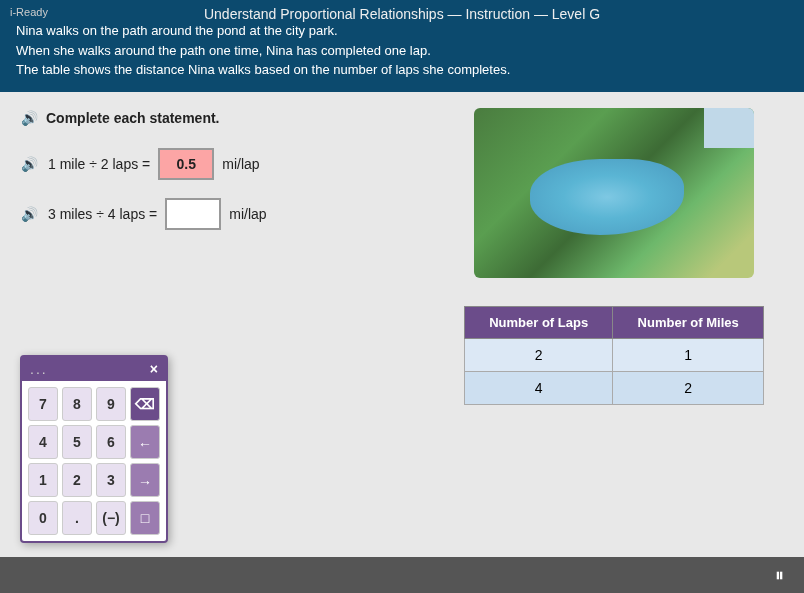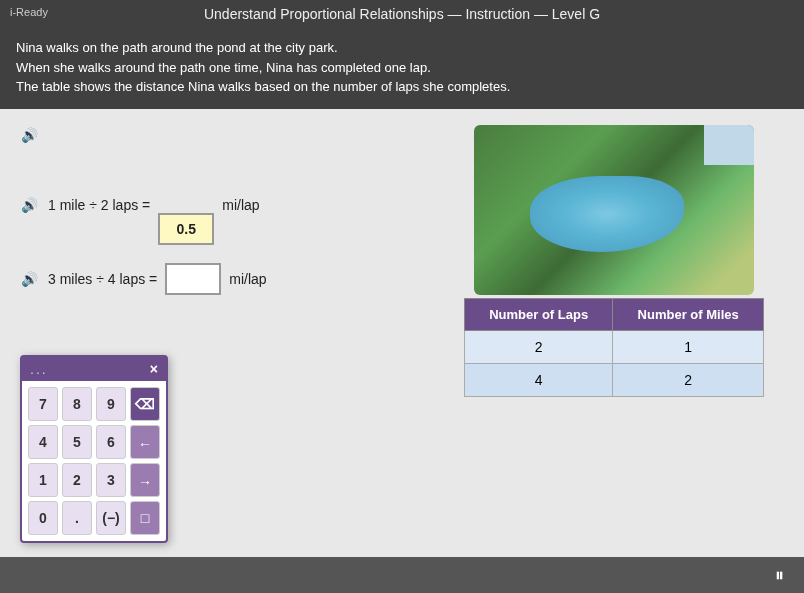--- a/index.html
+++ b/index.html
@@ -7,21 +7,21 @@
       width: 804px;
       height: 593px;
       font-family: Arial, sans-serif;
       background: #e8e8e8;
       overflow: hidden;
       position: relative;
     }
 
     
     .top-bar {
-      background: #404040;
+      background: #0c4a6e;
       color: white;
       padding: 10px 16px 12px 16px;
       position: relative;
     }
     .top-bar-title {
       font-size: 14px;
       text-align: center;
       position: absolute;
       top: 6px;
       left: 50%;
@@ -30,21 +30,21 @@
       color: #eee;
     }
     .iready-logo {
       font-size: 11px;
       color: #ccc;
       position: absolute;
       top: 6px;
       left: 10px;
     }
     .top-bar-text {
-      margin-top: 28px;
+      margin-top: 11px;
       font-size: 13px;
       line-height: 1.5;
       color: white;
     }
 
     
     .main-content {
       display: flex;
       padding: 16px 20px;
       gap: 20px;
@@ -91,22 +91,21 @@
       background: white;
       width: 56px;
       height: 32px;
       display: flex;
       align-items: center;
       justify-content: center;
       font-size: 14px;
       font-weight: bold;
     }
     .answer-box.filled {
-      background: #fef9c3;
-      margin-top: 48px;
+      background: #fca5a5;
     }
     .answer-box.empty {
       background: white;
     }
 
     
     .calculator {
       position: absolute;
       left: 20px;
       bottom: 30px;
@@ -162,21 +161,21 @@
       background: #9b7cb0;
       color: white;
     }
 
     
     .right-panel {
       width: 340px;
       display: flex;
       flex-direction: column;
       align-items: center;
-      gap: 3px;
+      gap: 28px;
     }
 
     .park-image {
       width: 280px;
       height: 170px;
       background: linear-gradient(135deg, #4a7c3f 0%, #5a9e50 30%, #3d6b35 50%, #6db86b 70%, #b8c87a 90%);
       border-radius: 6px;
       position: relative;
       overflow: hidden;
     }
@@ -252,20 +251,21 @@
   <div class="top-bar-text" style="white-space: pre-line;">Nina walks on the path around the pond at the city park.
 When she walks around the path one time, Nina has completed one lap.
 The table shows the distance Nina walks based on the number of laps she completes.</div>
 </div>
 
 <div class="main-content">
 
   <div class="left-panel">
     <div class="complete-statement">
       <span class="speaker-icon">🔊</span>
+      <span>Complete each statement.</span>
     </div>
 
     <div class="equation-row">
       <span class="speaker-icon">🔊</span>
       <span>1 mile ÷ 2 laps =</span>
       <div class="answer-box filled">
         <span>0.5</span>
       </div>
       <span>mi/lap</span>
     </div>

